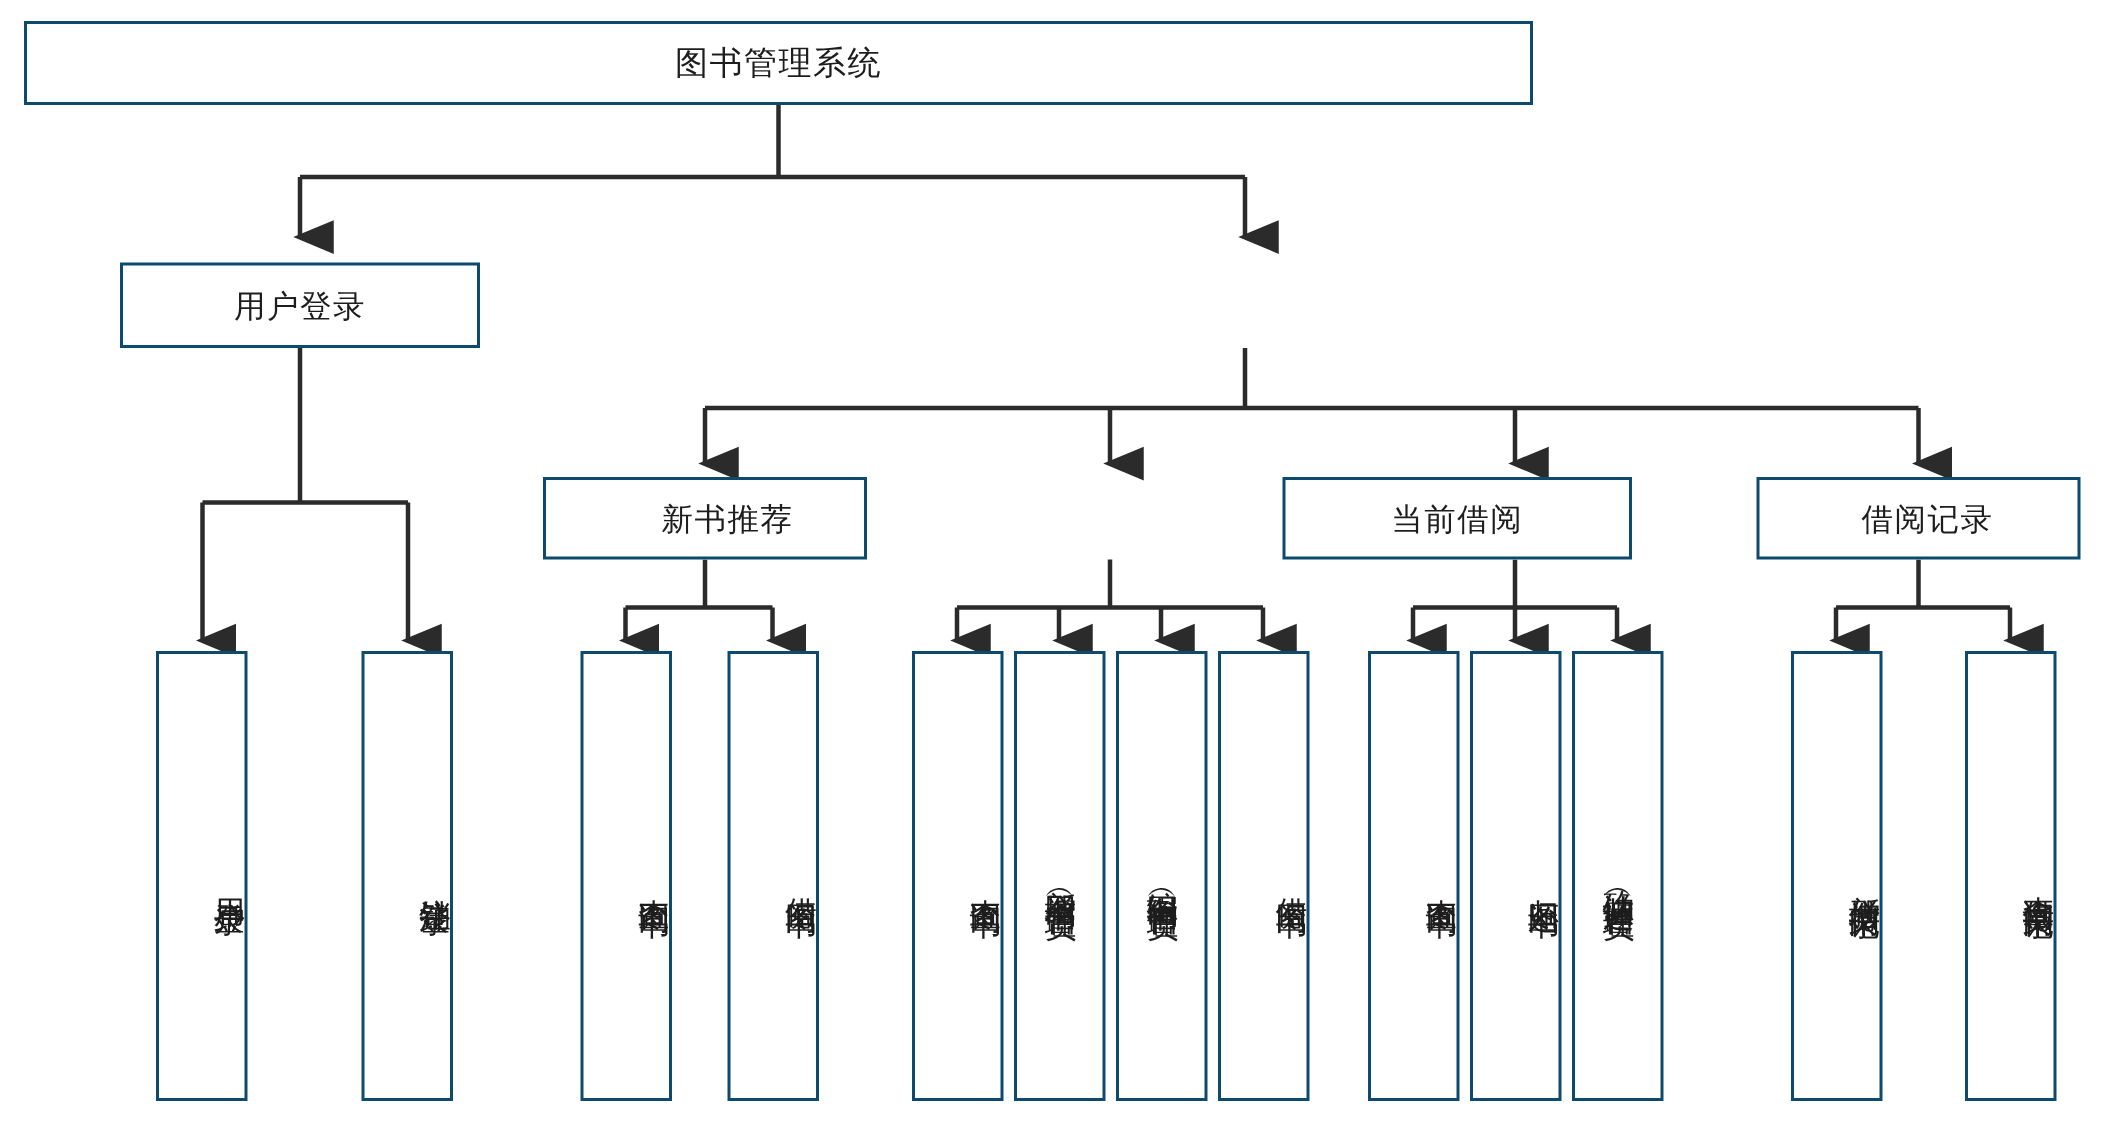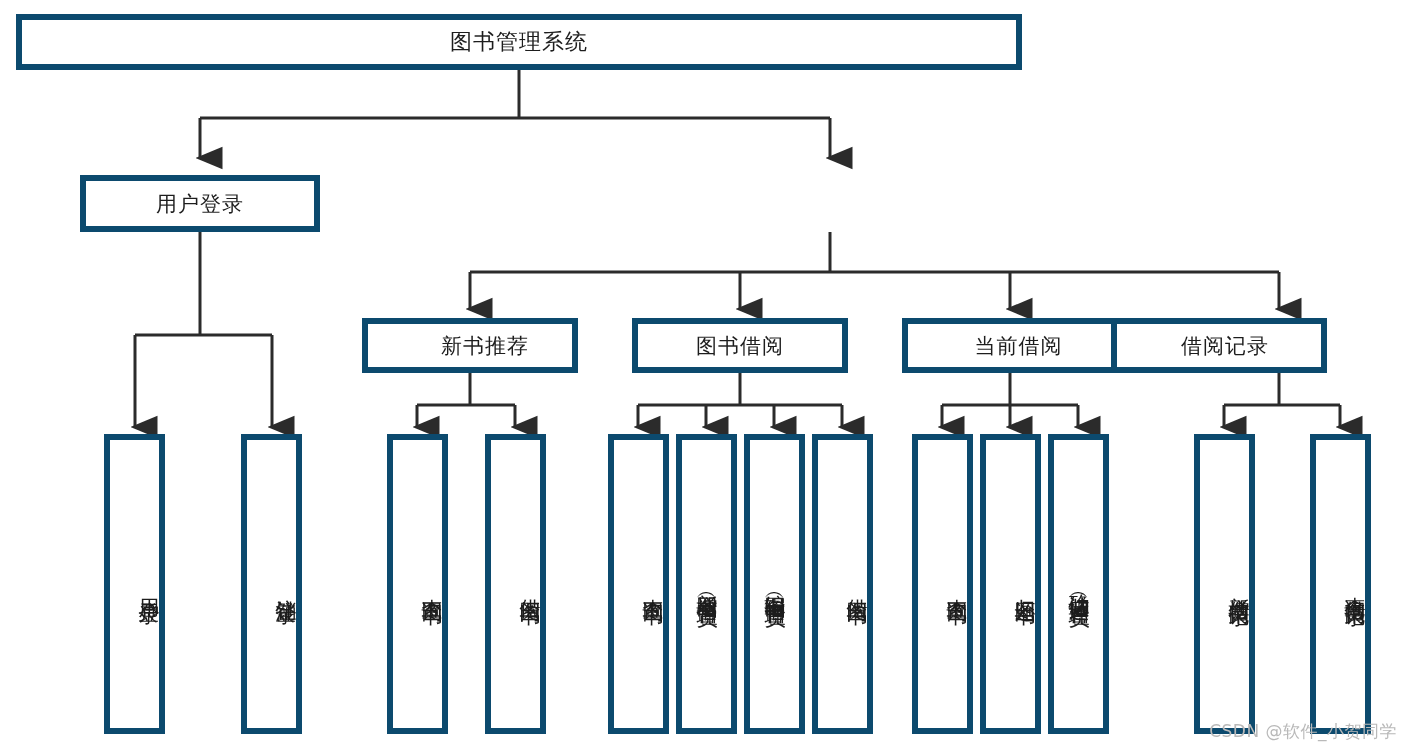--- a/index.html
+++ b/index.html
@@ -22,21 +22,21 @@
     position: absolute;
     left: 0;
     top: 0;
     width: 1405px;
     height: 747px;
     pointer-events: none;
   }
   .node {
     position: absolute;
     box-sizing: border-box;
-    border: 6px solid #0c4a6e;
+    border: 2px solid #0c4a6e;
     background: #ffffff;
     display: flex;
     align-items: center;
     justify-content: center;
     color: #1d1d1d;
   }
   .node.h {
     font-size: 21px;
     letter-spacing: 1px;
   }
@@ -124,23 +124,22 @@
       <path d="M 1224 405 L 1224 427" marker-end="url(#arrow)"></path>
       <path d="M 1340 405 L 1340 427" marker-end="url(#arrow)"></path>
     </g>
   </svg>
 
   <div class="node h root" style="left:16px; top:14px; width:1006px; height:56px;">图书管理系统</div>
 
   <div class="node h" style="left:80px; top:175px; width:240px; height:57px;">用户登录</div>
 
   <div class="node h" style="left:362px; top:318px; width:216px; height:55px;padding-left:30px;">新书推荐</div>
-  <div class="node h" style="left:632px; top:318px; width:216px; height:55px;">图书借阅</div>
-  <div class="node h" style="left:902px; top:318px; width:233px; height:55px;">当前借阅</div>
-  <div class="node h" style="left:1111px; top:318px; width:216px; height:55px;padding-left:12px;">借阅记录</div>
+  <div class="node h" style="left:855px; top:318px; width:233px; height:55px;">当前借阅</div>
+  <div class="node h" style="left:1171px; top:318px; width:216px; height:55px;padding-left:12px;">借阅记录</div>
 
   <div class="node v" style="left:104px; top:434px; width:61px; height:300px;">
     <span class="vtext">用户登录</span>
   </div>
   <div class="node v" style="left:241px; top:434px; width:61px; height:300px;">
     <span class="vtext">注销登录</span>
   </div>
 
   <div class="node v" style="left:387px; top:434px; width:61px; height:300px;">
     <span class="vtext">查询图书</span>
@@ -172,15 +171,14 @@
     <span class="vtext">确认归还（管理员）</span>
   </div>
 
   <div class="node v" style="left:1194px; top:434px; width:61px; height:300px;">
     <span class="vtext">新增借阅记录</span>
   </div>
   <div class="node v" style="left:1310px; top:434px; width:61px; height:300px;">
     <span class="vtext">查询借阅记录</span>
   </div>
 
-  <div class="watermark">CSDN @软件_小贺同学</div>
 
 </div>
 
 </body></html>

